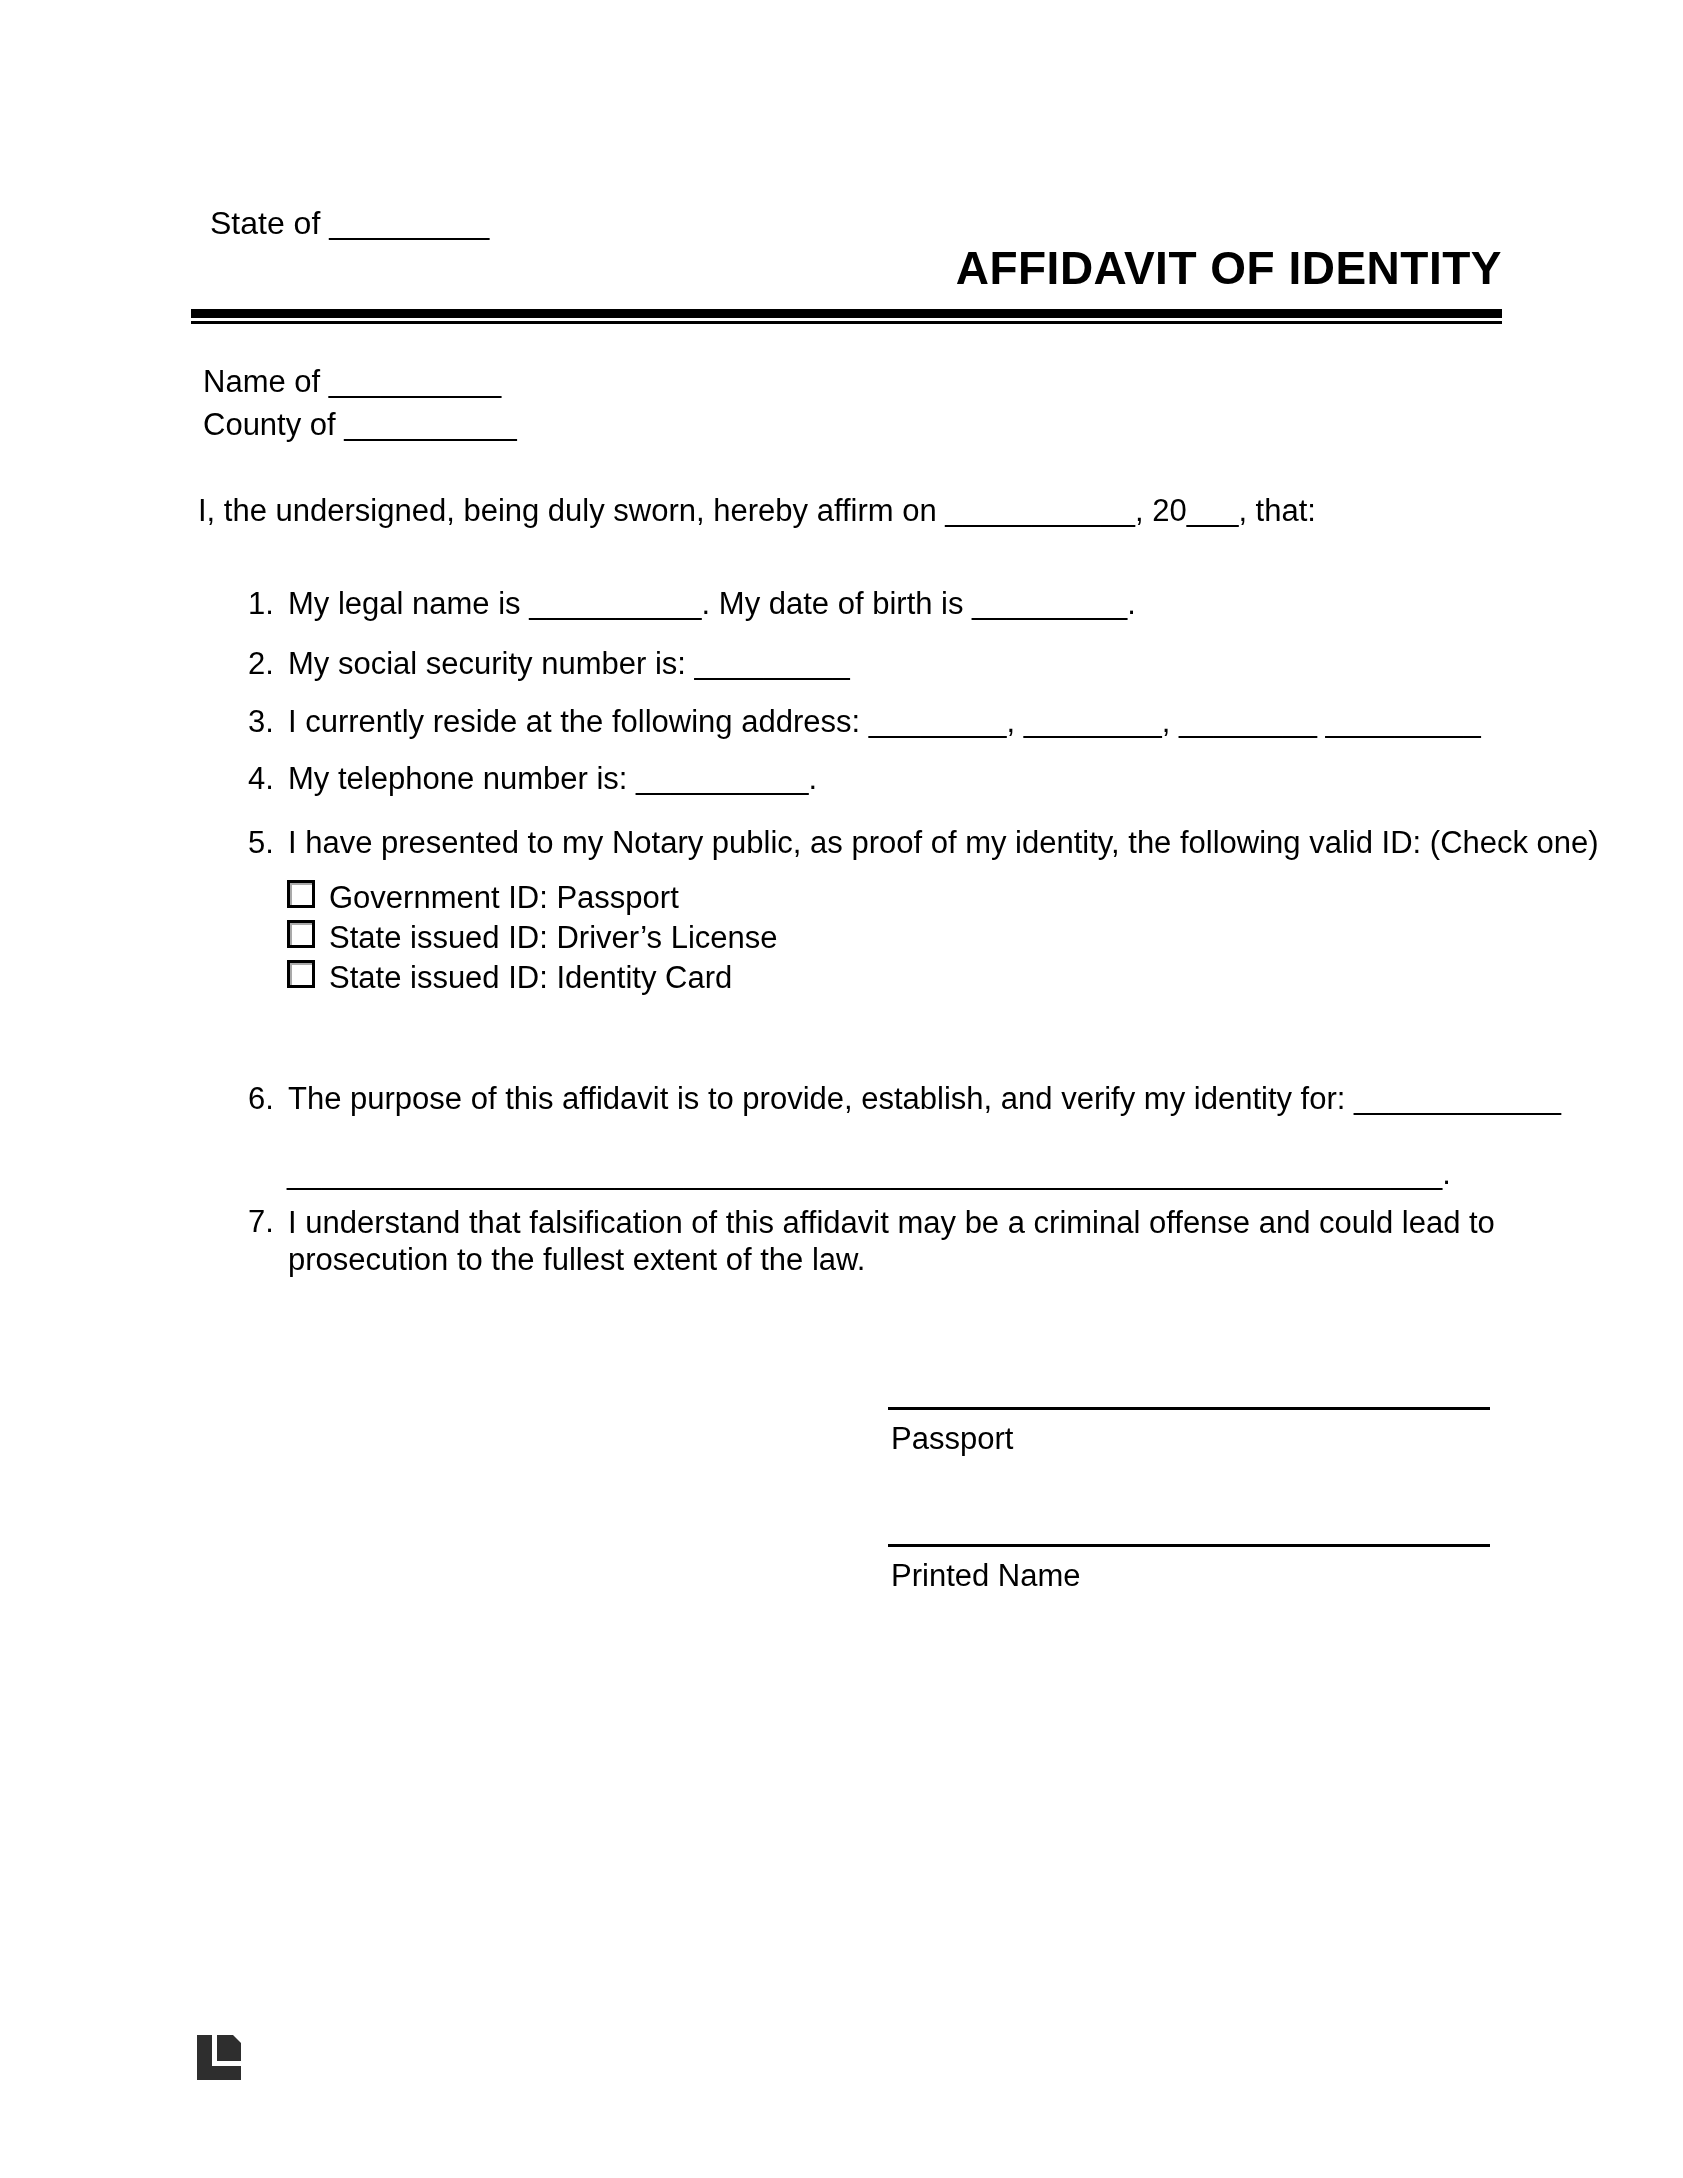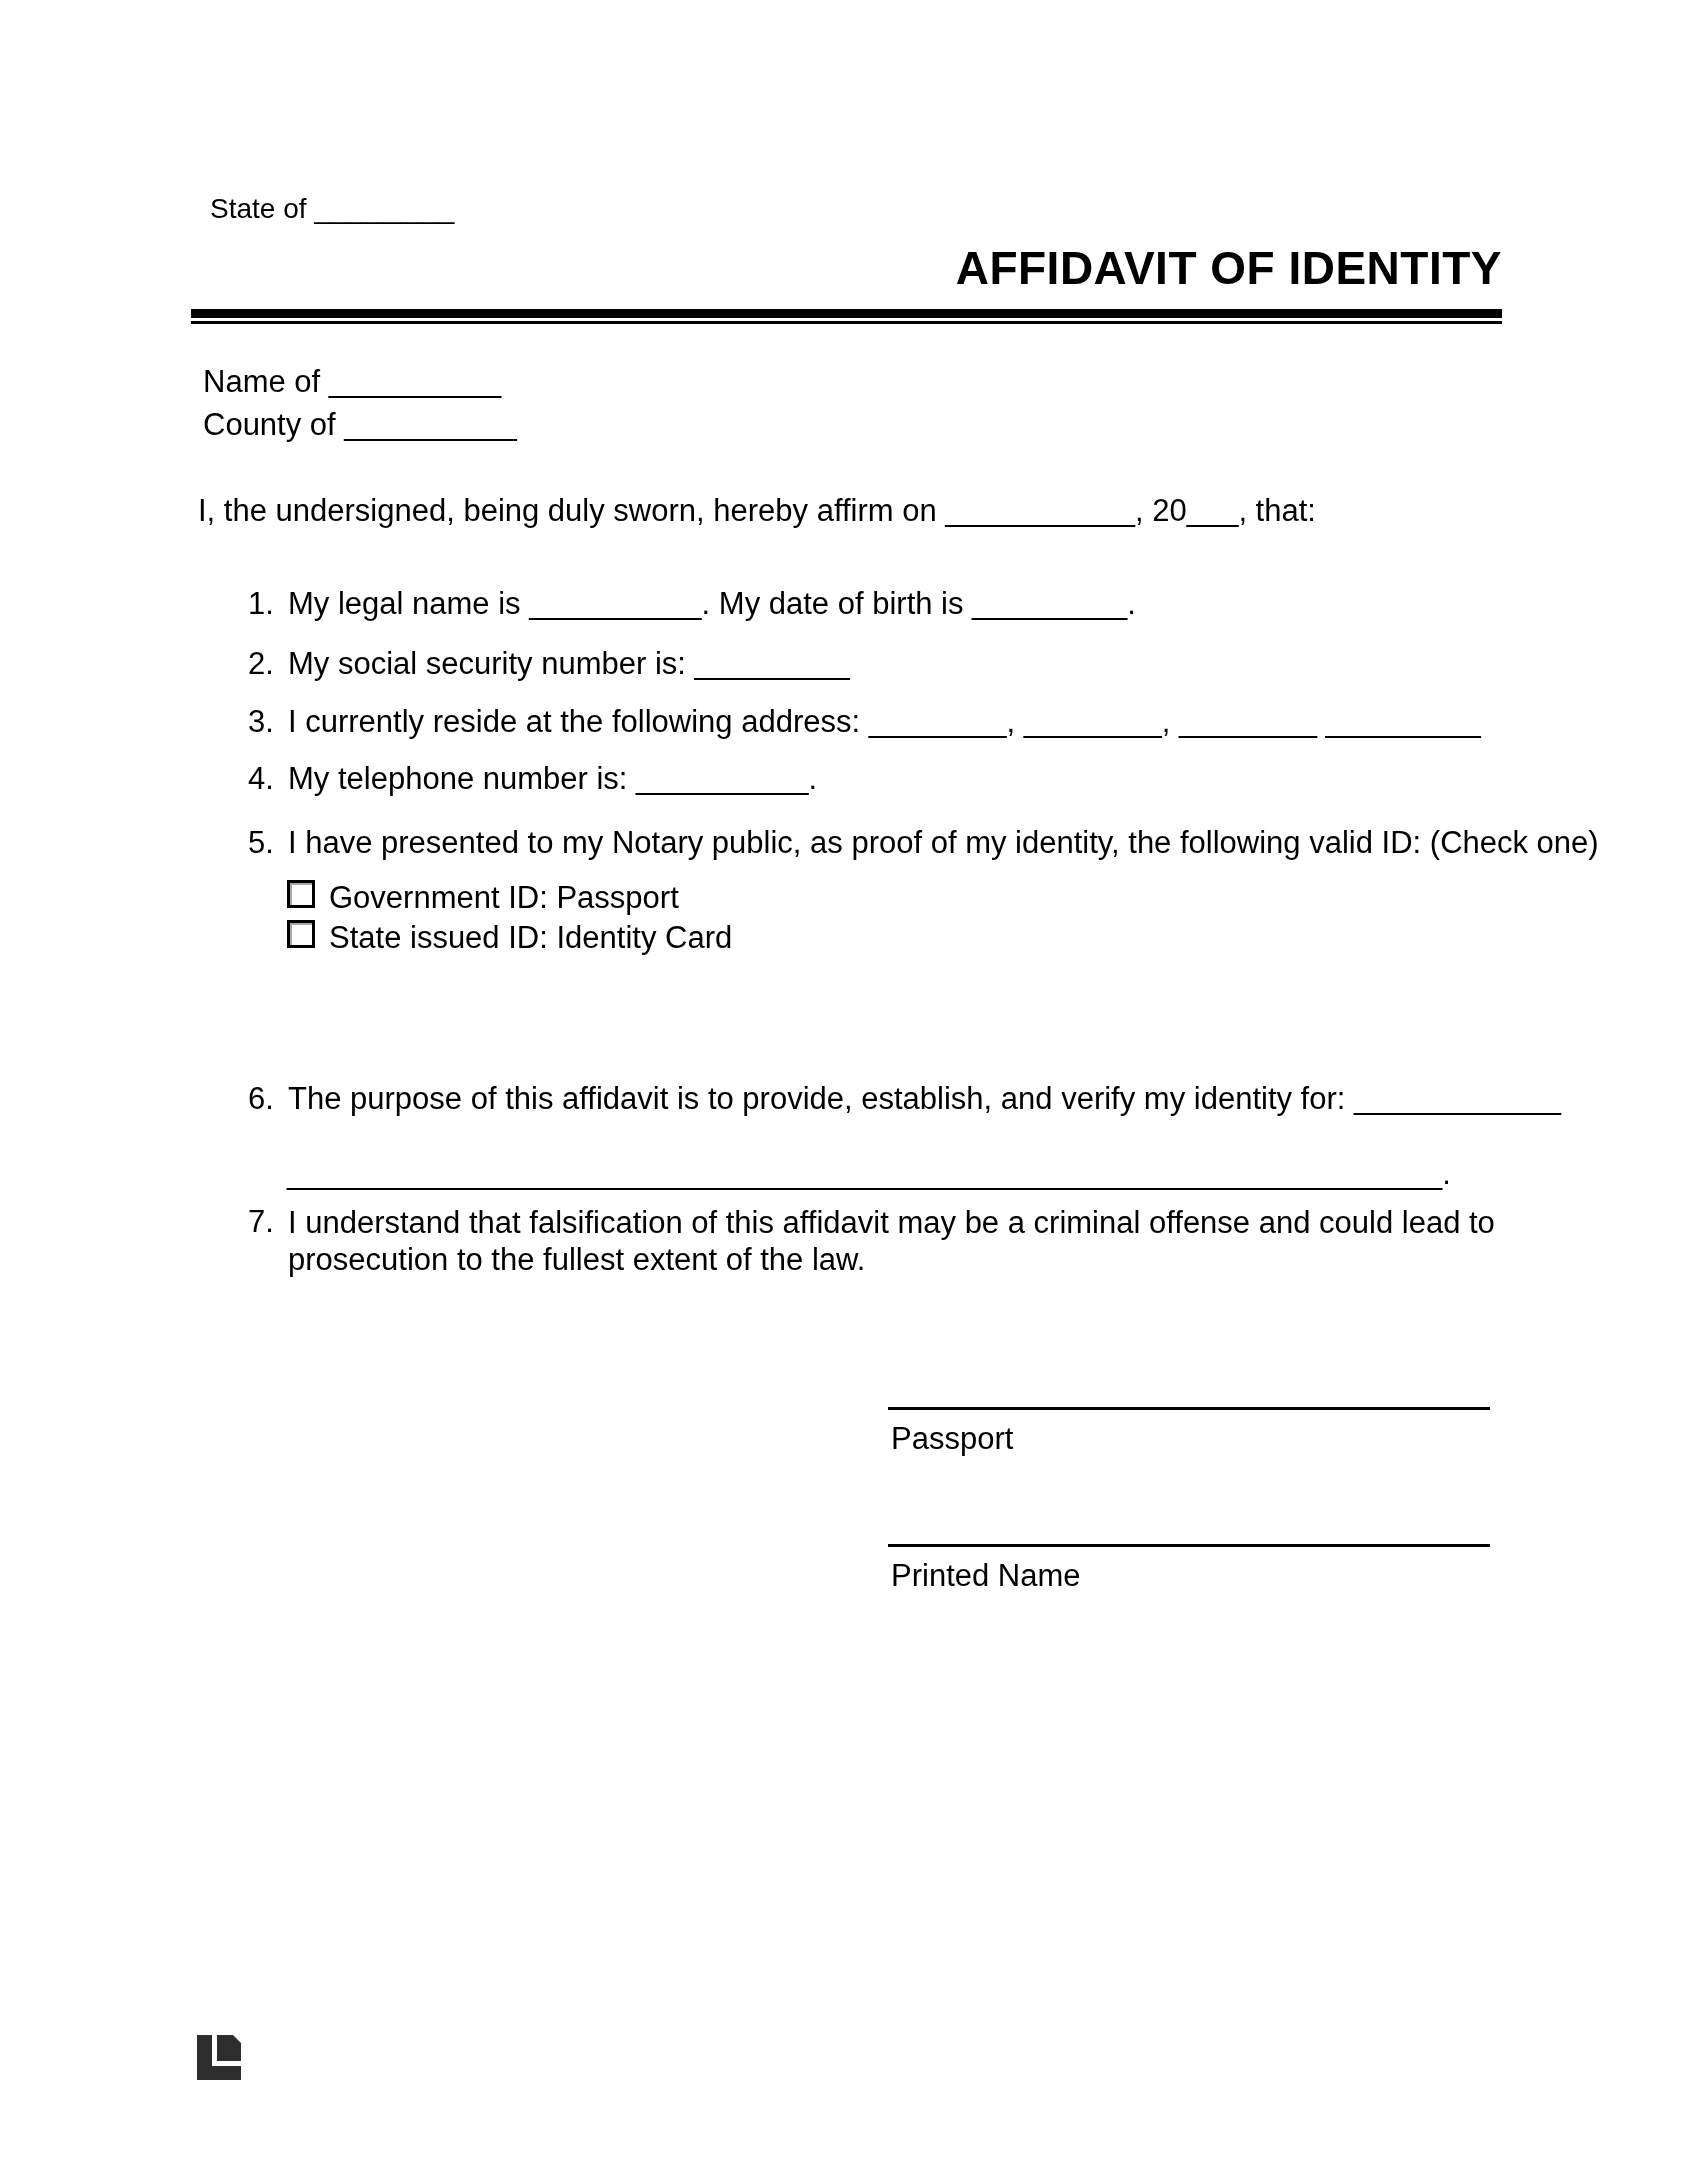--- a/index.html
+++ b/index.html
@@ -14,22 +14,22 @@
     width: 1683px;
     height: 2178px;
     background: var(--page-bg);
     color: var(--text);
     font-family: "Liberation Sans", "DejaVu Sans", sans-serif;
     overflow: hidden;
   }
   .abs { position: absolute; }
 
   .top-state {
-    left: 210px; top: 192px;
-    font-size: 28px; line-height: 34px;
+    left: 210px; top: 206px;
+    font-size: 32px; line-height: 34px;
   }
   .doc-title {
     left: 191px; top: 243px; width: 1311px;
     text-align: right;
     font-size: 46px; font-weight: bold; letter-spacing: 0.5px;
     line-height: 51px;
   }
   .title-rule { left: 191px; top: 309px; width: 1311px; }
   .title-rule .thick { height: 9px; background: var(--text); }
   .title-rule .thin  { height: 3px; background: var(--text); margin-top: 3px; }
@@ -112,20 +112,24 @@
     <span class="txt">I have presented to my Notary public, as proof of my identity, the following valid ID: (Check one)</span>
   </div>
 
   <div class="abs checks">
     <div class="check-row">
       <span class="check-box"></span>
       <span class="check-lbl">Government ID: Passport</span>
     </div>
     <div class="check-row">
       <span class="check-box"></span>
+      <span class="check-lbl">State issued ID: Driver’s License</span>
+    </div>
+    <div class="check-row">
+      <span class="check-box"></span>
       <span class="check-lbl">State issued ID: Identity Card</span>
     </div>
   </div>
 
   <div class="abs body-text item nowrap" style="top:1081px">
     <span class="num">6.</span>
     <span class="txt">The purpose of this affidavit is to provide, establish, and verify my identity for: ____________</span>
   </div>
 
   <div class="abs body-text purpose-cont">___________________________________________________________________.</div>

